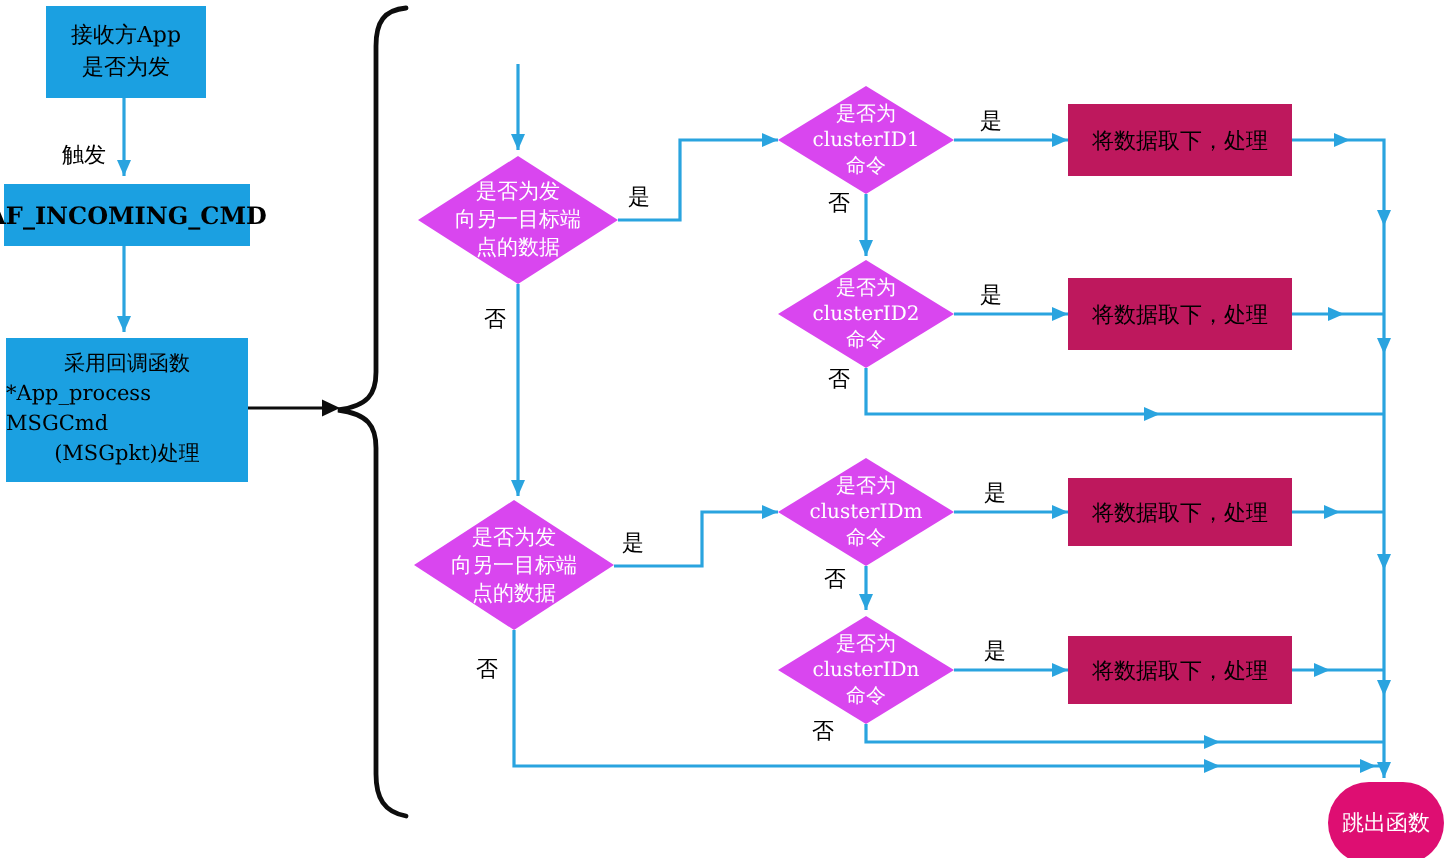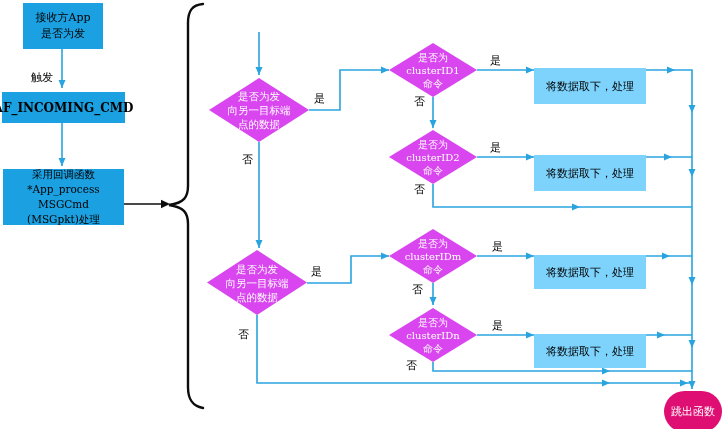--- a/index.html
+++ b/index.html
@@ -1,22 +1,22 @@
 <!DOCTYPE html>
 <html><head>
 <meta charset="utf-8">
 <style>
   html,body{margin:0;padding:0;background:#ffffff;}
   body{font-family:"DejaVu Serif","Liberation Serif",serif;}
   .stage{position:relative;width:726px;height:429px;background:#ffffff;overflow:hidden;}
   .wires{position:absolute;left:0;top:0;}
   .node{position:absolute;display:flex;flex-direction:column;align-items:center;justify-content:center;
-        text-align:center;box-sizing:border-box;}
+        box-sizing:border-box;}
   .rect{background:#1BA0E1;color:#000;font-size:11px;line-height:16px;}
-  .proc{background:#7dd3fc;color:#000;font-size:11px;margin-top:16px;}
+  .proc{background:#be185d;color:#000;font-size:11px;}
   .diamond{background:#d946ef;color:#fff;clip-path:polygon(50% 0,100% 50%,50% 100%,0 50%);}
   .big-d{font-size:10.5px;line-height:14px;}
   .sm-d{font-size:10px;line-height:13px;}
   .pill{background:#DE0E72;color:#fff;border-radius:999px;font-size:11px;}
   .lbl{position:absolute;color:#000;font-size:11px;line-height:13px;}
   .event{font-size:12px;font-weight:bold;letter-spacing:0px;}
   .cb{font-size:10.5px;line-height:15px;}
 </style>
 </head>
 <body>
@@ -81,21 +81,21 @@
   </svg>
 
   <div class="node rect" style="left:23px;top:3px;width:80px;height:46px">
     <span>接收方App</span>
     <span>是否为发</span>
   </div>
   <div class="lbl" style="left:31px;top:71px">触发</div>
   <div class="node rect event" style="left:2px;top:92px;width:123px;height:31px">
     <span>AF_INCOMING_CMD</span>
   </div>
-  <div class="node rect cb" style="left:3px;top:169px;width:121px;height:56px">
+  <div class="node rect cb" style="left:3px;top:169px;width:121px;height:72px">
     <span>采用回调函数</span>
     <span>*App_process MSGCmd</span>
     <span>(MSGpkt)处理</span>
   </div>
 
 
   <div class="node diamond big-d" style="left:209px;top:78px;width:100px;height:64px">
     <span>是否为发</span>
     <span>向另一目标端</span>
     <span>点的数据</span>

